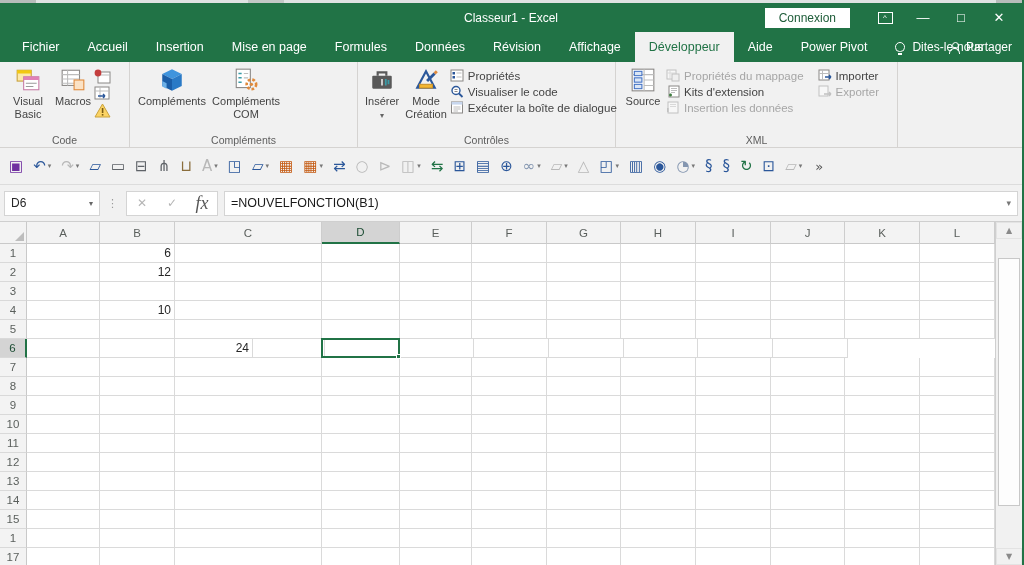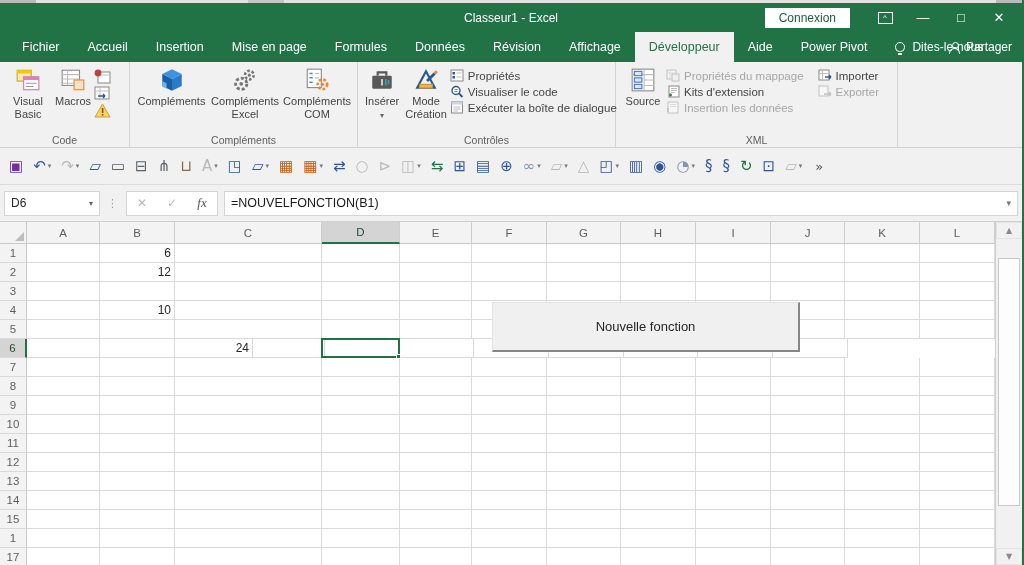--- a/index.html
+++ b/index.html
@@ -56,21 +56,21 @@
   .qicon.dis .g { color:#b8b8b8 !important; }
   .qat-overflow { font-size:13px; color:#555; margin-left:6px; }
 
   
   .fbar { height:37px; background:#f1f1f1; border-bottom:1px solid #cfcfcf; display:flex; align-items:center; padding:0 4px; }
   .namebox { width:96px; height:25px; background:#fff; border:1px solid #d4d4d4; display:flex; align-items:center; padding:0 6px; font-size:12px; color:#262626; }
   .namebox .dd { margin-left:auto; font-size:8px; color:#666; }
   .fdots { color:#9a9a9a; font-size:11px; padding:0 7px; letter-spacing:1px; }
   .fbtns { height:25px; background:#fff; border:1px solid #d4d4d4; display:flex; align-items:center; }
   .fbtn { width:30px; text-align:center; font-size:12px; color:#b5b5b5; }
-  .fbtn.fx { color:#555; font-style:italic; font-family:"Liberation Serif",serif; font-size:13px; }
+  .fbtn.fx { color:#555; font-style:italic; font-family:"Liberation Serif",serif; font-size:18px; }
   .finput { flex:1; height:25px; background:#fff; border:1px solid #d4d4d4; margin-left:6px; display:flex; align-items:center; padding:0 6px; font-size:12.5px; color:#1a1a1a; }
   .finput .chev { margin-left:auto; color:#777; font-size:9px; }
 
   
   .sheet { position:relative; height:343px; background:#fff; overflow:hidden; }
   .hdr-row { display:flex; height:22px; }
   .corner { width:27px; height:22px; background:#f3f3f3; border-right:1px solid #c9c9c9; border-bottom:1px solid #c9c9c9; position:relative; }
   .corner::after { content:""; position:absolute; right:2px; bottom:2px; border-left:9px solid transparent; border-bottom:9px solid #bdbdbd; }
   .colhdr { height:22px; background:#f3f3f3; border-right:1px solid #cdcdcd; border-bottom:1px solid #c9c9c9; display:flex; align-items:center; justify-content:center; font-size:11.5px; color:#5a5f5c; }
   .colhdr.sel { background:#d4d4d4; border-bottom:2px solid #217346; color:#1e4e35; }
@@ -178,29 +178,20 @@
 
   <div class="rgroup" style="width:228px;">
     <div class="rbtn" style="width:76px;">
       <svg class="icn" width="26" height="26" viewBox="0 0 24 24">
         <polygon points="12,2 21,6.5 12,11 3,6.5" fill="#3f94dd"></polygon>
         <polygon points="3,6.5 12,11 12,22 3,17.5" fill="#1b5ea8"></polygon>
         <polygon points="21,6.5 12,11 12,22 21,17.5" fill="#2a7ac6"></polygon>
         <polygon points="3,13 7,15 7,20 3,18" fill="#6db1e8"></polygon>
       </svg>
       <span>Compléments</span>
-    </div>
-    <div class="rbtn" style="width:72px;">
-      <svg class="icn" width="26" height="26" viewBox="0 0 24 24">
-        <circle cx="16" cy="7.5" r="4" fill="none" stroke="#767676" stroke-width="2.4" stroke-dasharray="2.4 1.7"></circle>
-        <circle cx="16" cy="7.5" r="1.4" fill="#767676"></circle>
-        <circle cx="8.5" cy="15.5" r="5.2" fill="none" stroke="#767676" stroke-width="2.6" stroke-dasharray="2.8 1.9"></circle>
-        <circle cx="8.5" cy="15.5" r="1.7" fill="#767676"></circle>
-      </svg>
-      <span>Compléments Excel</span>
     </div>
     <div class="rbtn" style="width:72px;">
       <svg class="icn" width="26" height="26" viewBox="0 0 24 24">
         <rect x="3" y="2" width="13" height="17" fill="#fff" stroke="#8a8886"></rect>
         <path d="M5 6h3M5 10h3M5 14h3" stroke="#3a9ca8" stroke-width="1.4"></path>
         <path d="M10 6h4M10 10h4" stroke="#bdbdbd"></path>
         <circle cx="17" cy="16" r="4.4" fill="none" stroke="#e08a3c" stroke-width="2.4" stroke-dasharray="2.5 1.7"></circle>
         <circle cx="17" cy="16" r="1.5" fill="#e08a3c"></circle>
       </svg>
       <span>Compléments COM</span>
@@ -719,23 +710,20 @@
         <div class="cell" style="width: 75px;"></div>
         <div class="cell" style="width: 74px;"></div>
         <div class="cell" style="width: 75px;"></div>
         <div class="cell" style="width: 75px;"></div>
         <div class="cell" style="width: 74px;"></div>
         <div class="cell" style="width: 75px;"></div>
         <div class="cell" style="width: 75px;"></div>
       </div>
     </div>
 
-  <div class="form-button">
-    <span>Nouvelle fonction</span>
-  </div>
 
   <div class="sel-box" id="sel-box" style="left: 321px; top: 116px; width: 79px; height: 20px;">
     <span class="fill-handle"></span>
   </div>
 
   <div class="vscroll">
     <span class="varrow glyph" style="top:0;">▲</span>
     <span class="vthumb"></span>
     <span class="varrow glyph" style="bottom:0;">▼</span>
   </div>

